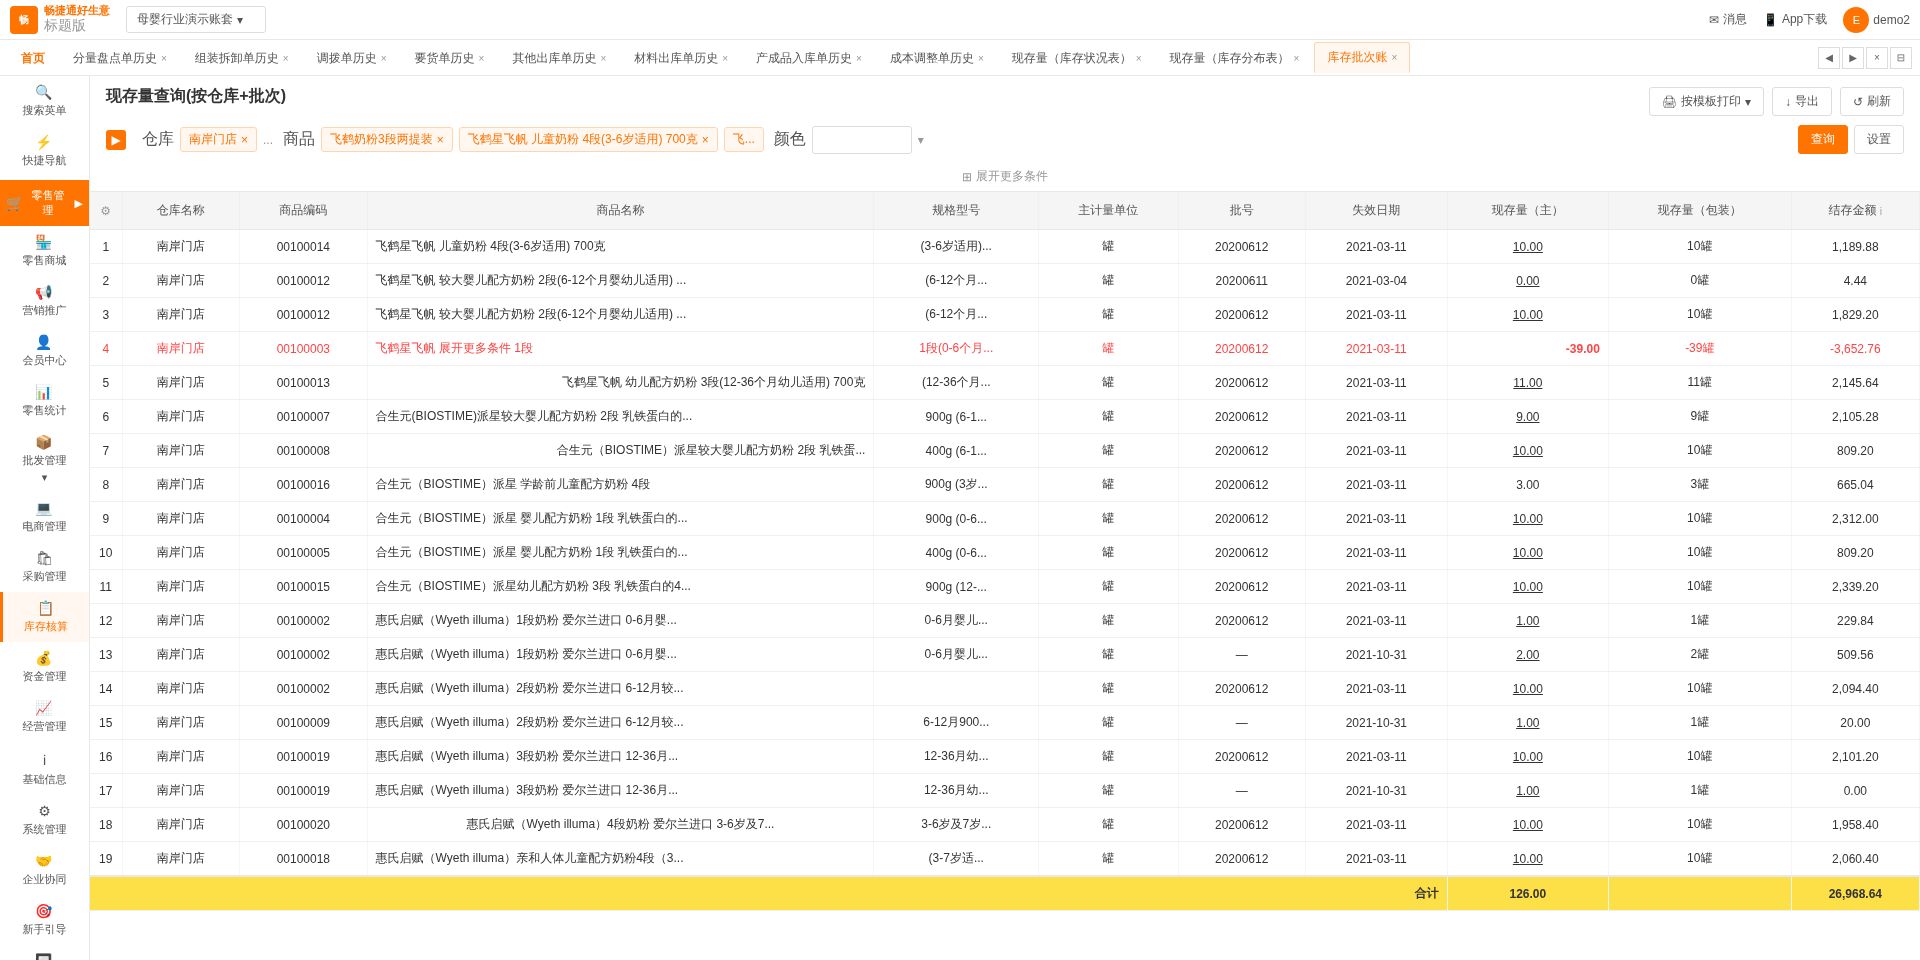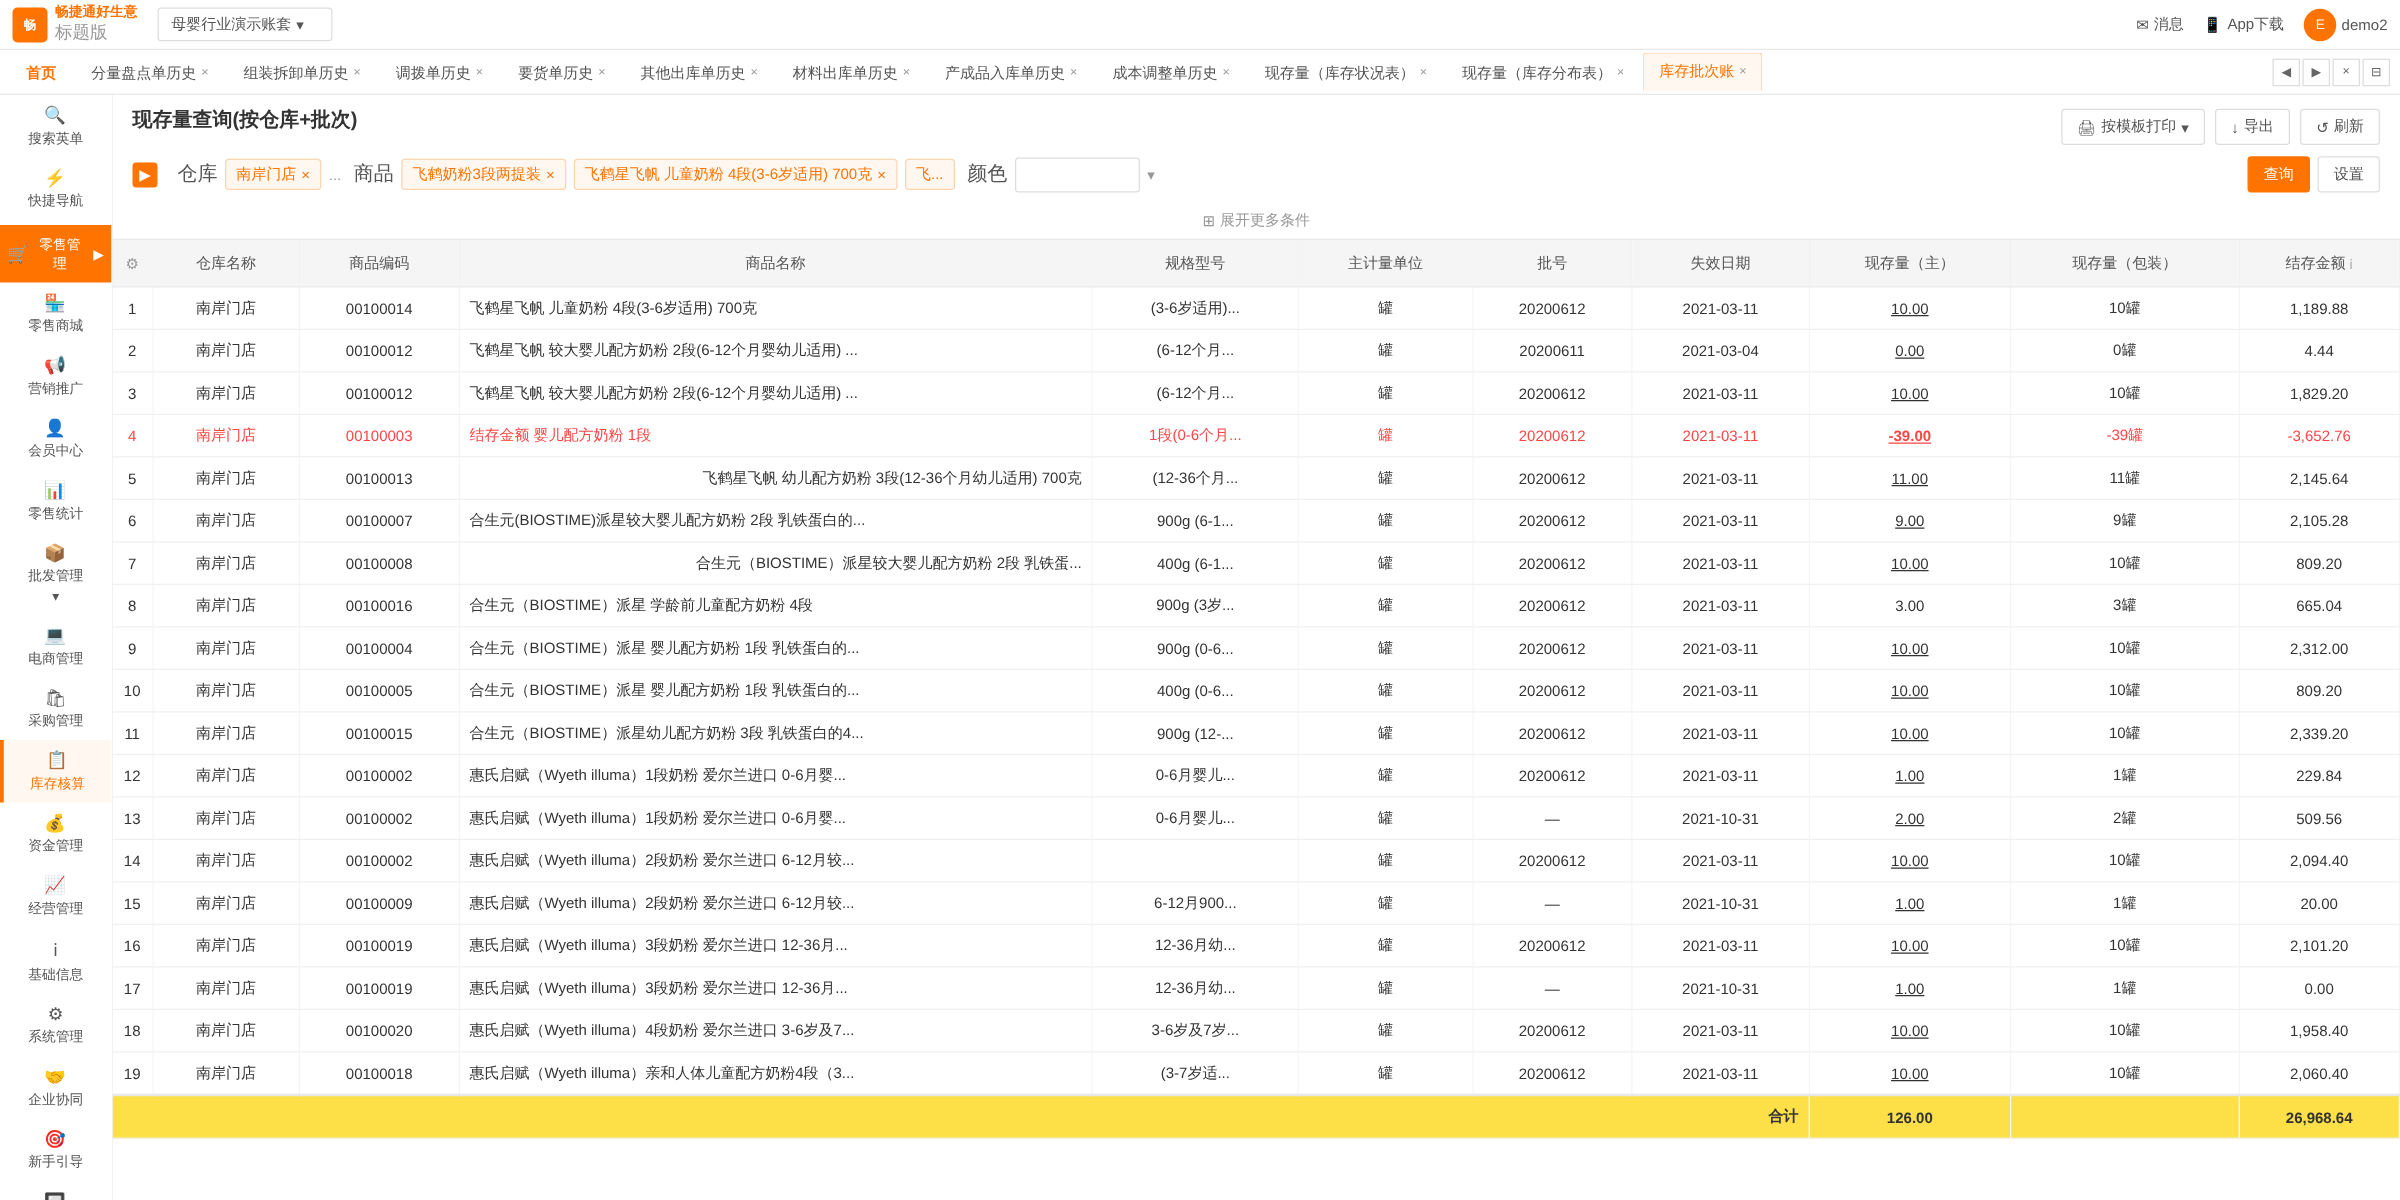--- a/index.html
+++ b/index.html
@@ -318,26 +318,26 @@
     <td>20200612</td>
     <td>2021-03-11</td>
     <td class="" style="text-decoration:underline;cursor:pointer;">10.00</td>
     <td>10罐</td>
     <td>1,829.20</td>
   </tr>
             <tr class="tr-negative">
     <td>4</td>
     <td>南岸门店</td>
     <td>00100003</td>
-    <td style="text-align:left;max-width:280px;overflow:hidden;text-overflow:ellipsis;">结存金额 婴儿配方奶粉 1段</td>
+    <td style="text-align:left;max-width:280px;overflow:hidden;text-overflow:ellipsis;">飞鹤星飞帆 展开更多条件 1段</td>
     <td>1段(0-6个月...</td>
     <td>罐</td>
     <td>20200612</td>
     <td>2021-03-11</td>
-    <td class="negative" style="text-decoration:underline;cursor:pointer;color:#ff4444;">-39.00</td>
+    <td class="negative" style="cursor:pointer;color:#ff4444;text-align:right;">-39.00</td>
     <td style="color:#ff4444;">-39罐</td>
     <td style="color:#ff4444;">-3,652.76</td>
   </tr>
             <tr>
     <td>5</td>
     <td>南岸门店</td>
     <td>00100013</td>
     <td style="text-align:right;max-width:280px;overflow:hidden;text-overflow:ellipsis;">飞鹤星飞帆 幼儿配方奶粉 3段(12-36个月幼儿适用) 700克</td>
     <td>(12-36个月...</td>
     <td>罐</td>
@@ -500,21 +500,21 @@
     <td>—</td>
     <td>2021-10-31</td>
     <td class="" style="text-decoration:underline;cursor:pointer;">1.00</td>
     <td>1罐</td>
     <td>0.00</td>
   </tr>
             <tr>
     <td>18</td>
     <td>南岸门店</td>
     <td>00100020</td>
-    <td style="text-align:left;max-width:280px;overflow:hidden;text-overflow:ellipsis;">惠氏启赋（Wyeth illuma）4段奶粉 爱尔兰进口 3-6岁及7...</td>
+    <td style="text-align:center;max-width:280px;overflow:hidden;text-overflow:ellipsis;">惠氏启赋（Wyeth illuma）4段奶粉 爱尔兰进口 3-6岁及7...</td>
     <td>3-6岁及7岁...</td>
     <td>罐</td>
     <td>20200612</td>
     <td>2021-03-11</td>
     <td class="" style="text-decoration:underline;cursor:pointer;">10.00</td>
     <td>10罐</td>
     <td>1,958.40</td>
   </tr>
             <tr>
     <td>19</td>

